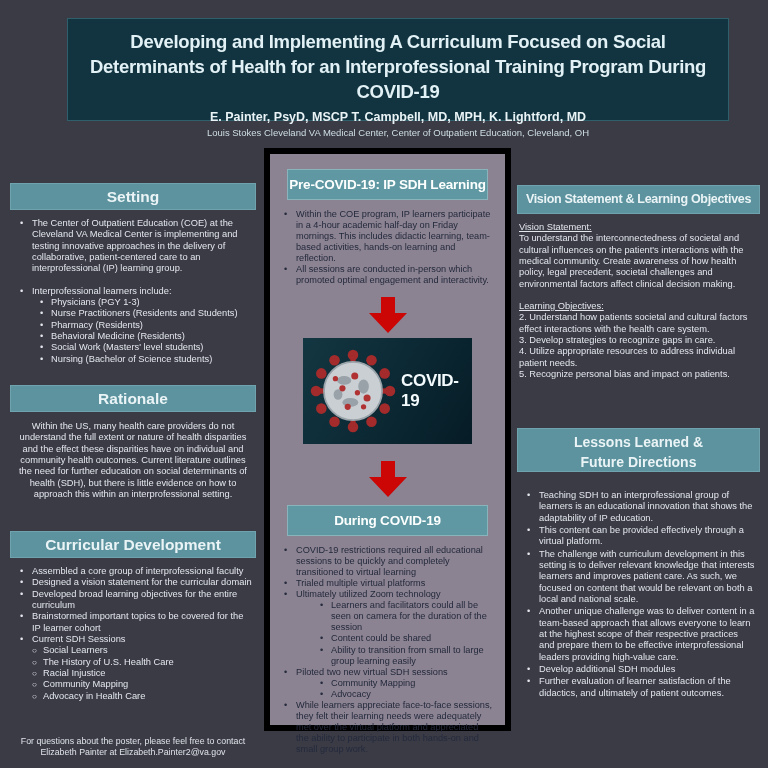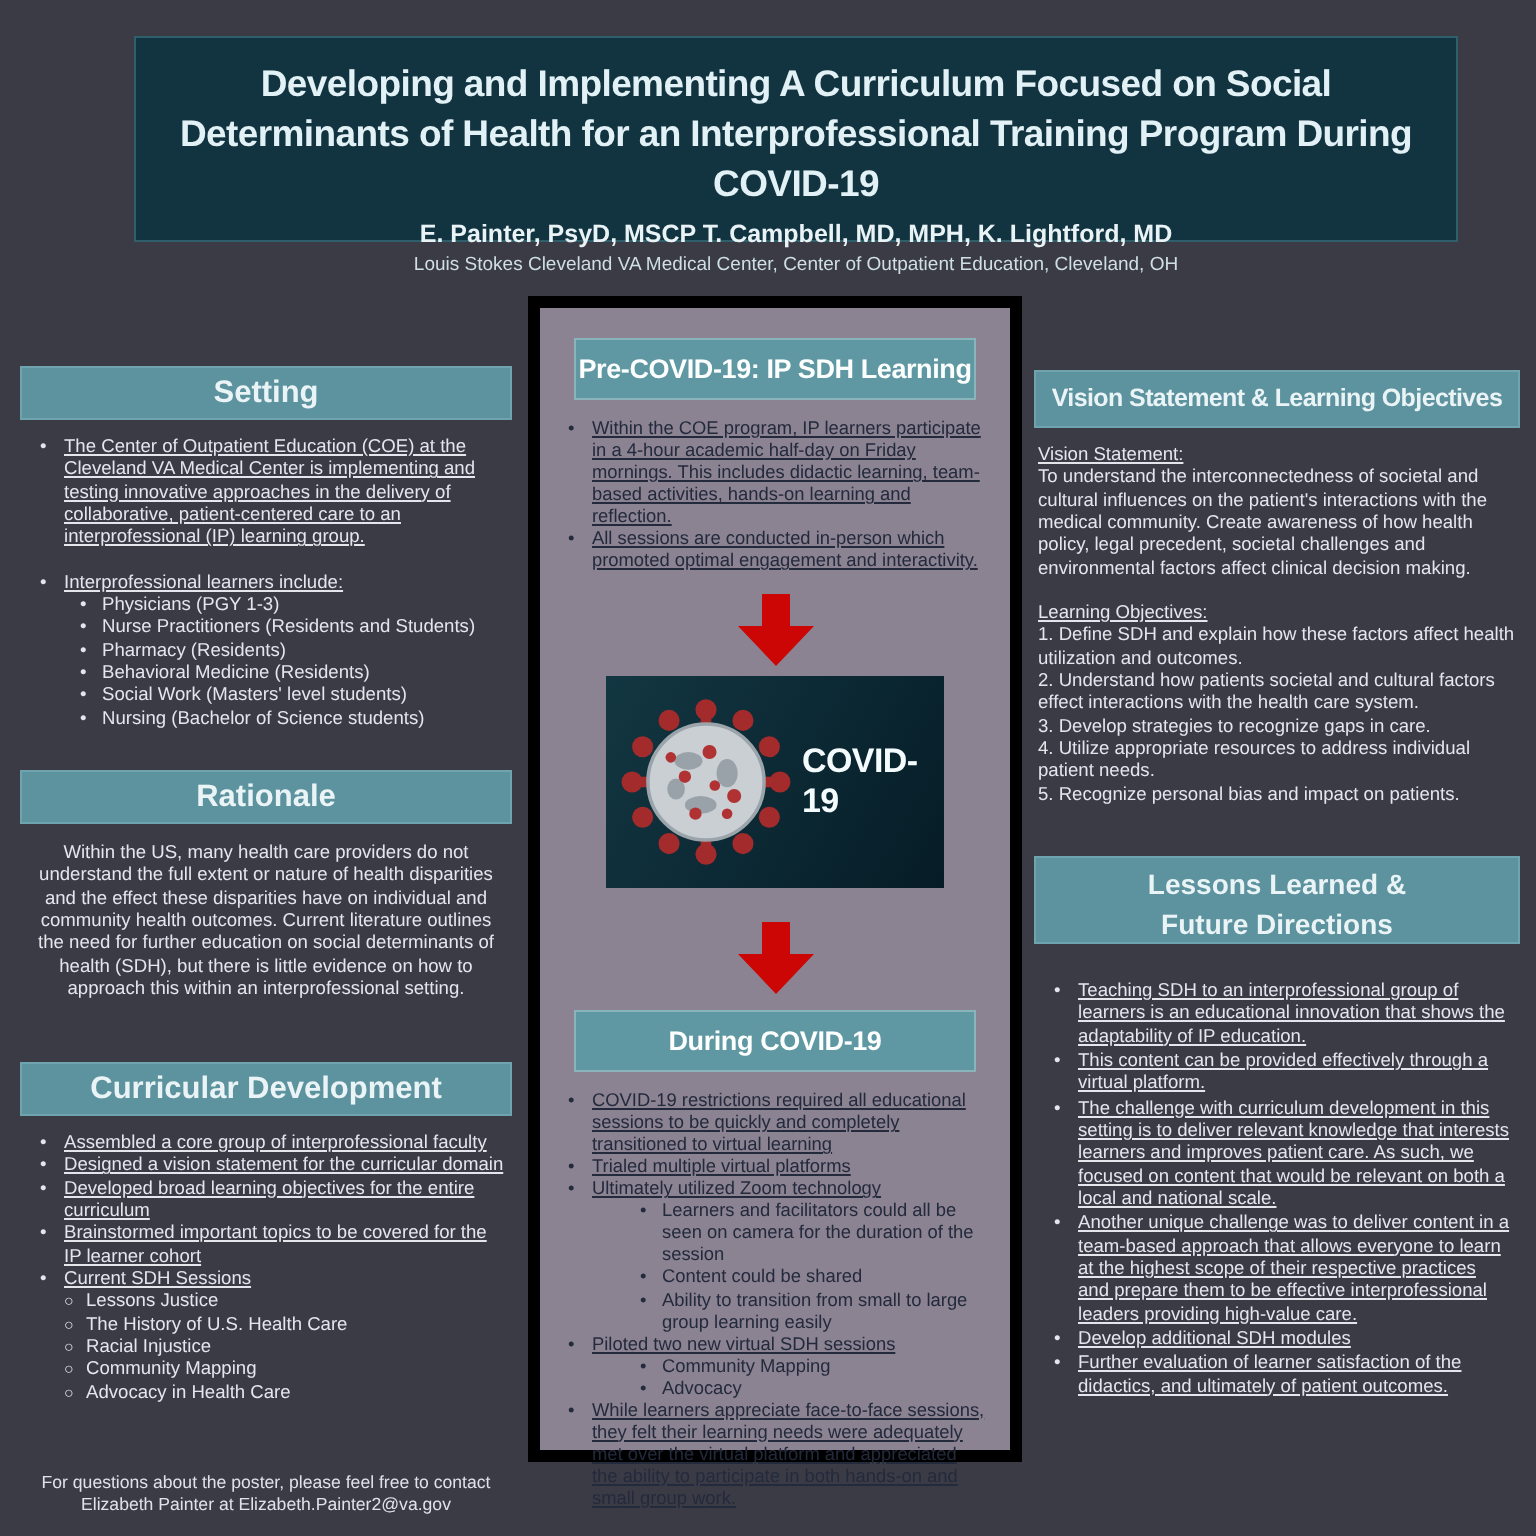--- a/index.html
+++ b/index.html
@@ -27,21 +27,21 @@
   .abs{position:absolute;box-sizing:border-box;}
   #setting-hdr{left:10px;top:183px;width:246px;height:27px;line-height:25px;font-size:15.5px;}
   #rationale-hdr{left:10px;top:385px;width:246px;height:27px;line-height:25px;font-size:15.5px;}
   #curric-hdr{left:10px;top:531px;width:246px;height:27px;line-height:25px;font-size:15.5px;}
   .body-txt{color:#e3e7ec;font-size:9.3px;line-height:1.22;}
   #setting-body{left:10px;top:218px;width:246px;}
   #rationale-body{left:12px;top:421px;width:242px;text-align:center;padding:0 4px;}
   #curric-body{left:10px;top:566px;width:246px;}
   #contact{left:10px;top:736px;width:246px;text-align:center;font-size:8.8px;color:#dfe3e8;line-height:1.3;}
   
-  ul.b{list-style:none;margin:0;padding:0 4px 0 10px;text-decoration:underline;}
+  ul.b{list-style:none;margin:0;padding:0 4px 0 10px;}
   ul.b>li{position:relative;padding-left:12px;margin:0;}
   ul.b>li::before{content:"•";position:absolute;left:0;top:0;}
   ul.b>li.gap{margin-top:11px;}
   ul.sub{list-style:none;margin:0;padding:0 0 0 30px;}
   ul.sub>li{position:relative;padding-left:11px;}
   ul.sub>li::before{content:"•";position:absolute;left:0;top:0;}
   ul.circ>li::before{content:"○";font-size:8px;top:1px;}
   ul.circ{padding-left:22px;}
   
   #mid-panel{
@@ -105,21 +105,21 @@
 <div id="curric-hdr" class="abs hdr">Curricular Development</div>
 <div id="curric-body" class="abs body-txt">
   <ul class="b">
     <li>Assembled a core group of interprofessional faculty</li>
     <li>Designed a vision statement for the curricular domain</li>
     <li>Developed broad learning objectives for the entire curriculum</li>
     <li>Brainstormed important topics to be covered for the IP learner cohort</li>
     <li>Current SDH Sessions</li>
   </ul>
   <ul class="sub circ">
-    <li>Lessons Justice</li>
+    <li>Social Learners</li>
     <li>The History of U.S. Health Care</li>
     <li>Racial Injustice</li>
     <li>Community Mapping</li>
     <li>Advocacy in Health Care</li>
   </ul>
 </div>
 
 <div id="contact" class="abs">
   <div>For questions about the poster, please feel free to contact</div>
   <div>Elizabeth Painter at Elizabeth.Painter2@va.gov</div>
@@ -215,21 +215,20 @@
 </div>
 
 <div id="vision-hdr" class="abs hdr">Vision Statement &amp; Learning Objectives</div>
 <div id="vision-body" class="abs body-txt">
   <div class="blk">
     <span class="ul-label">Vision Statement:</span>
     <span>To understand the interconnectedness of societal and cultural influences on the patient's interactions with the medical community. Create awareness of how health policy, legal precedent, societal challenges and environmental factors affect clinical decision making.</span>
   </div>
   <div>
     <span class="ul-label">Learning Objectives:</span>
-    <div class="obj-item">1. Define SDH and explain how these factors affect health utilization and outcomes.</div>
     <div class="obj-item">2. Understand how patients societal and cultural factors effect interactions with the health care system.</div>
     <div class="obj-item">3. Develop strategies to recognize gaps in care.</div>
     <div class="obj-item">4. Utilize appropriate resources to address individual patient needs.</div>
     <div class="obj-item">5. Recognize personal bias and impact on patients.</div>
   </div>
 </div>
 
 <div id="lessons-hdr" class="abs hdr">
   <div>Lessons Learned &amp;</div>
   <div>Future Directions</div>

